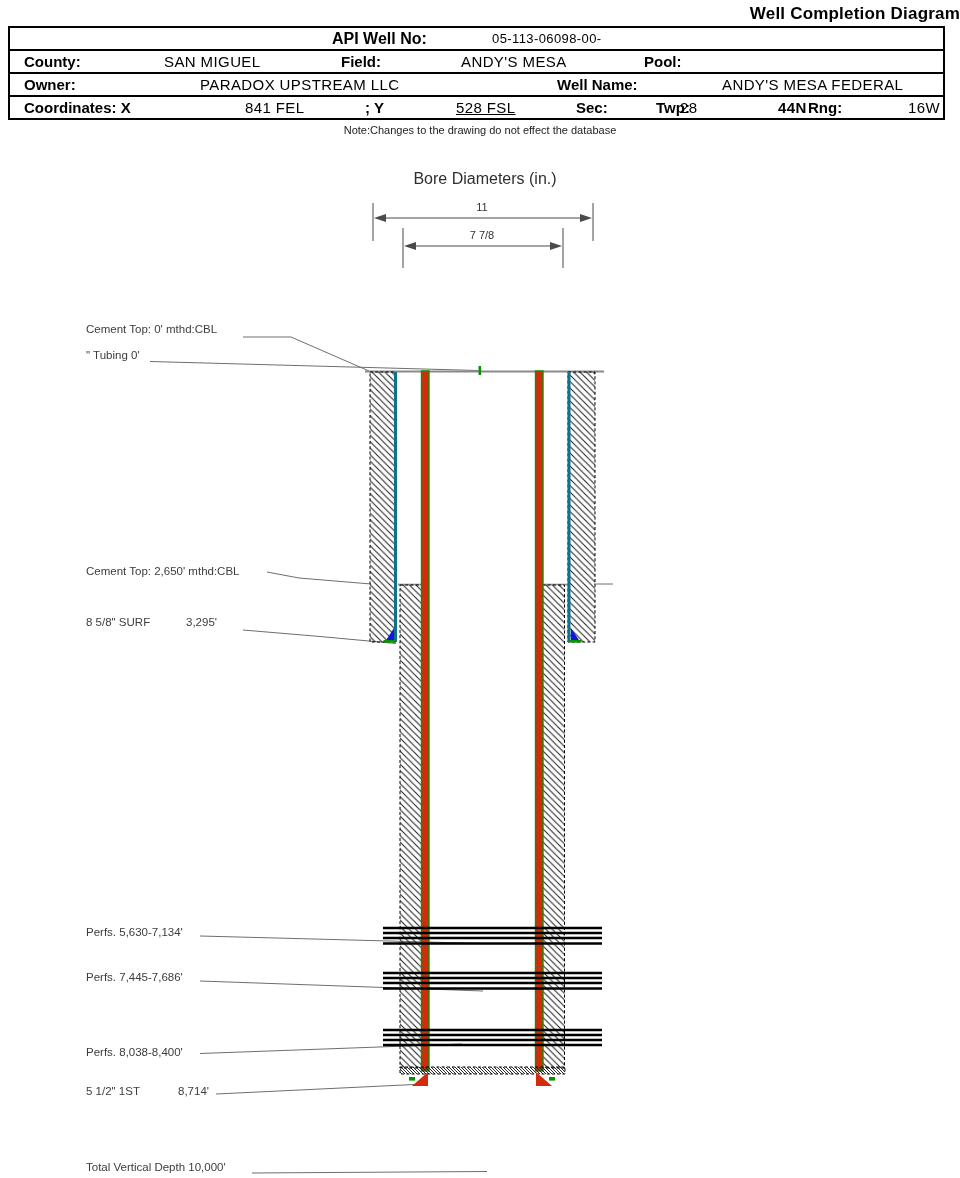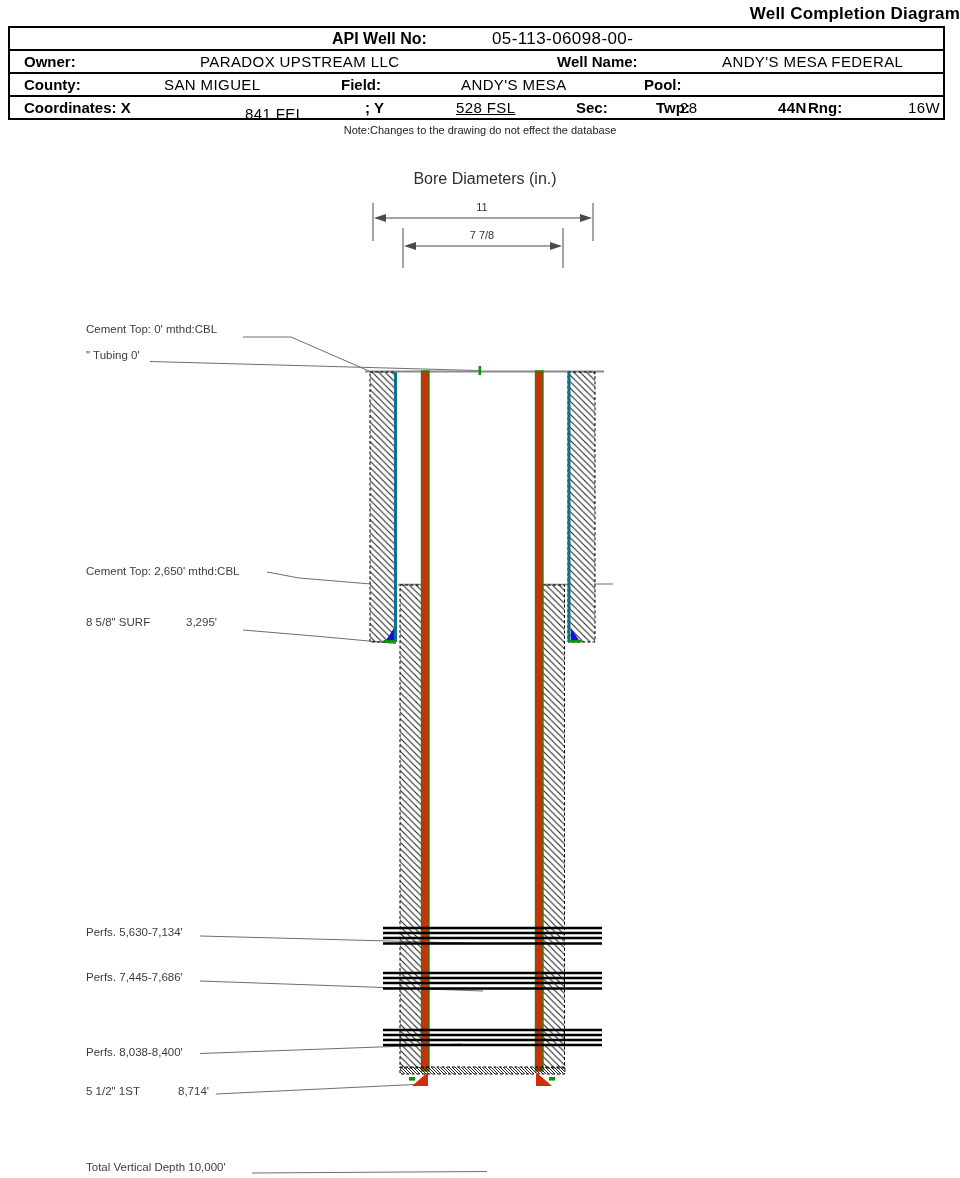--- a/index.html
+++ b/index.html
@@ -133,39 +133,39 @@
     <text class="ann" x="178" y="1095">8,714'</text>
     <text class="ann" x="86" y="1171">Total Vertical Depth 10,000'</text>
   </svg>
 
   <div id="hdr">
     <div class="doc-title">Well Completion Diagram</div>
 
     <div class="tbl">
       <div class="trow">
         <span class="cell lab" style="left:290px;font-size:16px;margin-left:32px;">API Well No:</span>
-        <span class="cell val" style="left:482px;font-size:17px;">05-113-06098-00-</span>
-      </div>
-      <div class="trow">
-        <span class="cell lab" style="left:14px;">Owner:</span>
-        <span class="cell val" style="left:190px;">PARADOX UPSTREAM LLC</span>
-        <span class="cell lab" style="left:547px;">Well Name:</span>
-        <span class="cell val" style="left:712px;">ANDY'S MESA FEDERAL</span>
+        <span class="cell val" style="left:482px;font-size:13px;">05-113-06098-00-</span>
       </div>
       <div class="trow">
         <span class="cell lab" style="left:14px;">County:</span>
         <span class="cell val" style="left:154px;">SAN MIGUEL</span>
         <span class="cell lab" style="left:331px;">Field:</span>
         <span class="cell val" style="left:451px;">ANDY'S MESA</span>
         <span class="cell lab" style="left:634px;">Pool:</span>
         <span class="cell val" style="left:700px;"></span>
       </div>
       <div class="trow">
+        <span class="cell lab" style="left:14px;">Owner:</span>
+        <span class="cell val" style="left:190px;">PARADOX UPSTREAM LLC</span>
+        <span class="cell lab" style="left:547px;">Well Name:</span>
+        <span class="cell val" style="left:712px;">ANDY'S MESA FEDERAL</span>
+      </div>
+      <div class="trow">
         <span class="cell lab" style="left:14px;">Coordinates: X</span>
-        <span class="cell val" style="left:235px;margin-top:6px;">841 FEL</span>
+        <span class="cell val" style="left:235px;">841 FEL</span>
         <span class="cell lab" style="left:355px;">; Y</span>
         <span class="cell val" style="left:446px;text-decoration:underline;">528 FSL</span>
         <span class="cell lab" style="left:566px;text-align:right;">Sec:</span>
         <span class="cell val" style="left:638px;margin-left:32px;">28</span>
         <span class="cell lab" style="left:646px;">Twp:</span>
         <span class="cell val" style="left:768px;font-weight:bold;">44N</span>
         <span class="cell lab" style="left:798px;">Rng:</span>
         <span class="cell val" style="left:898px;">16W</span>
       </div>
     </div>

